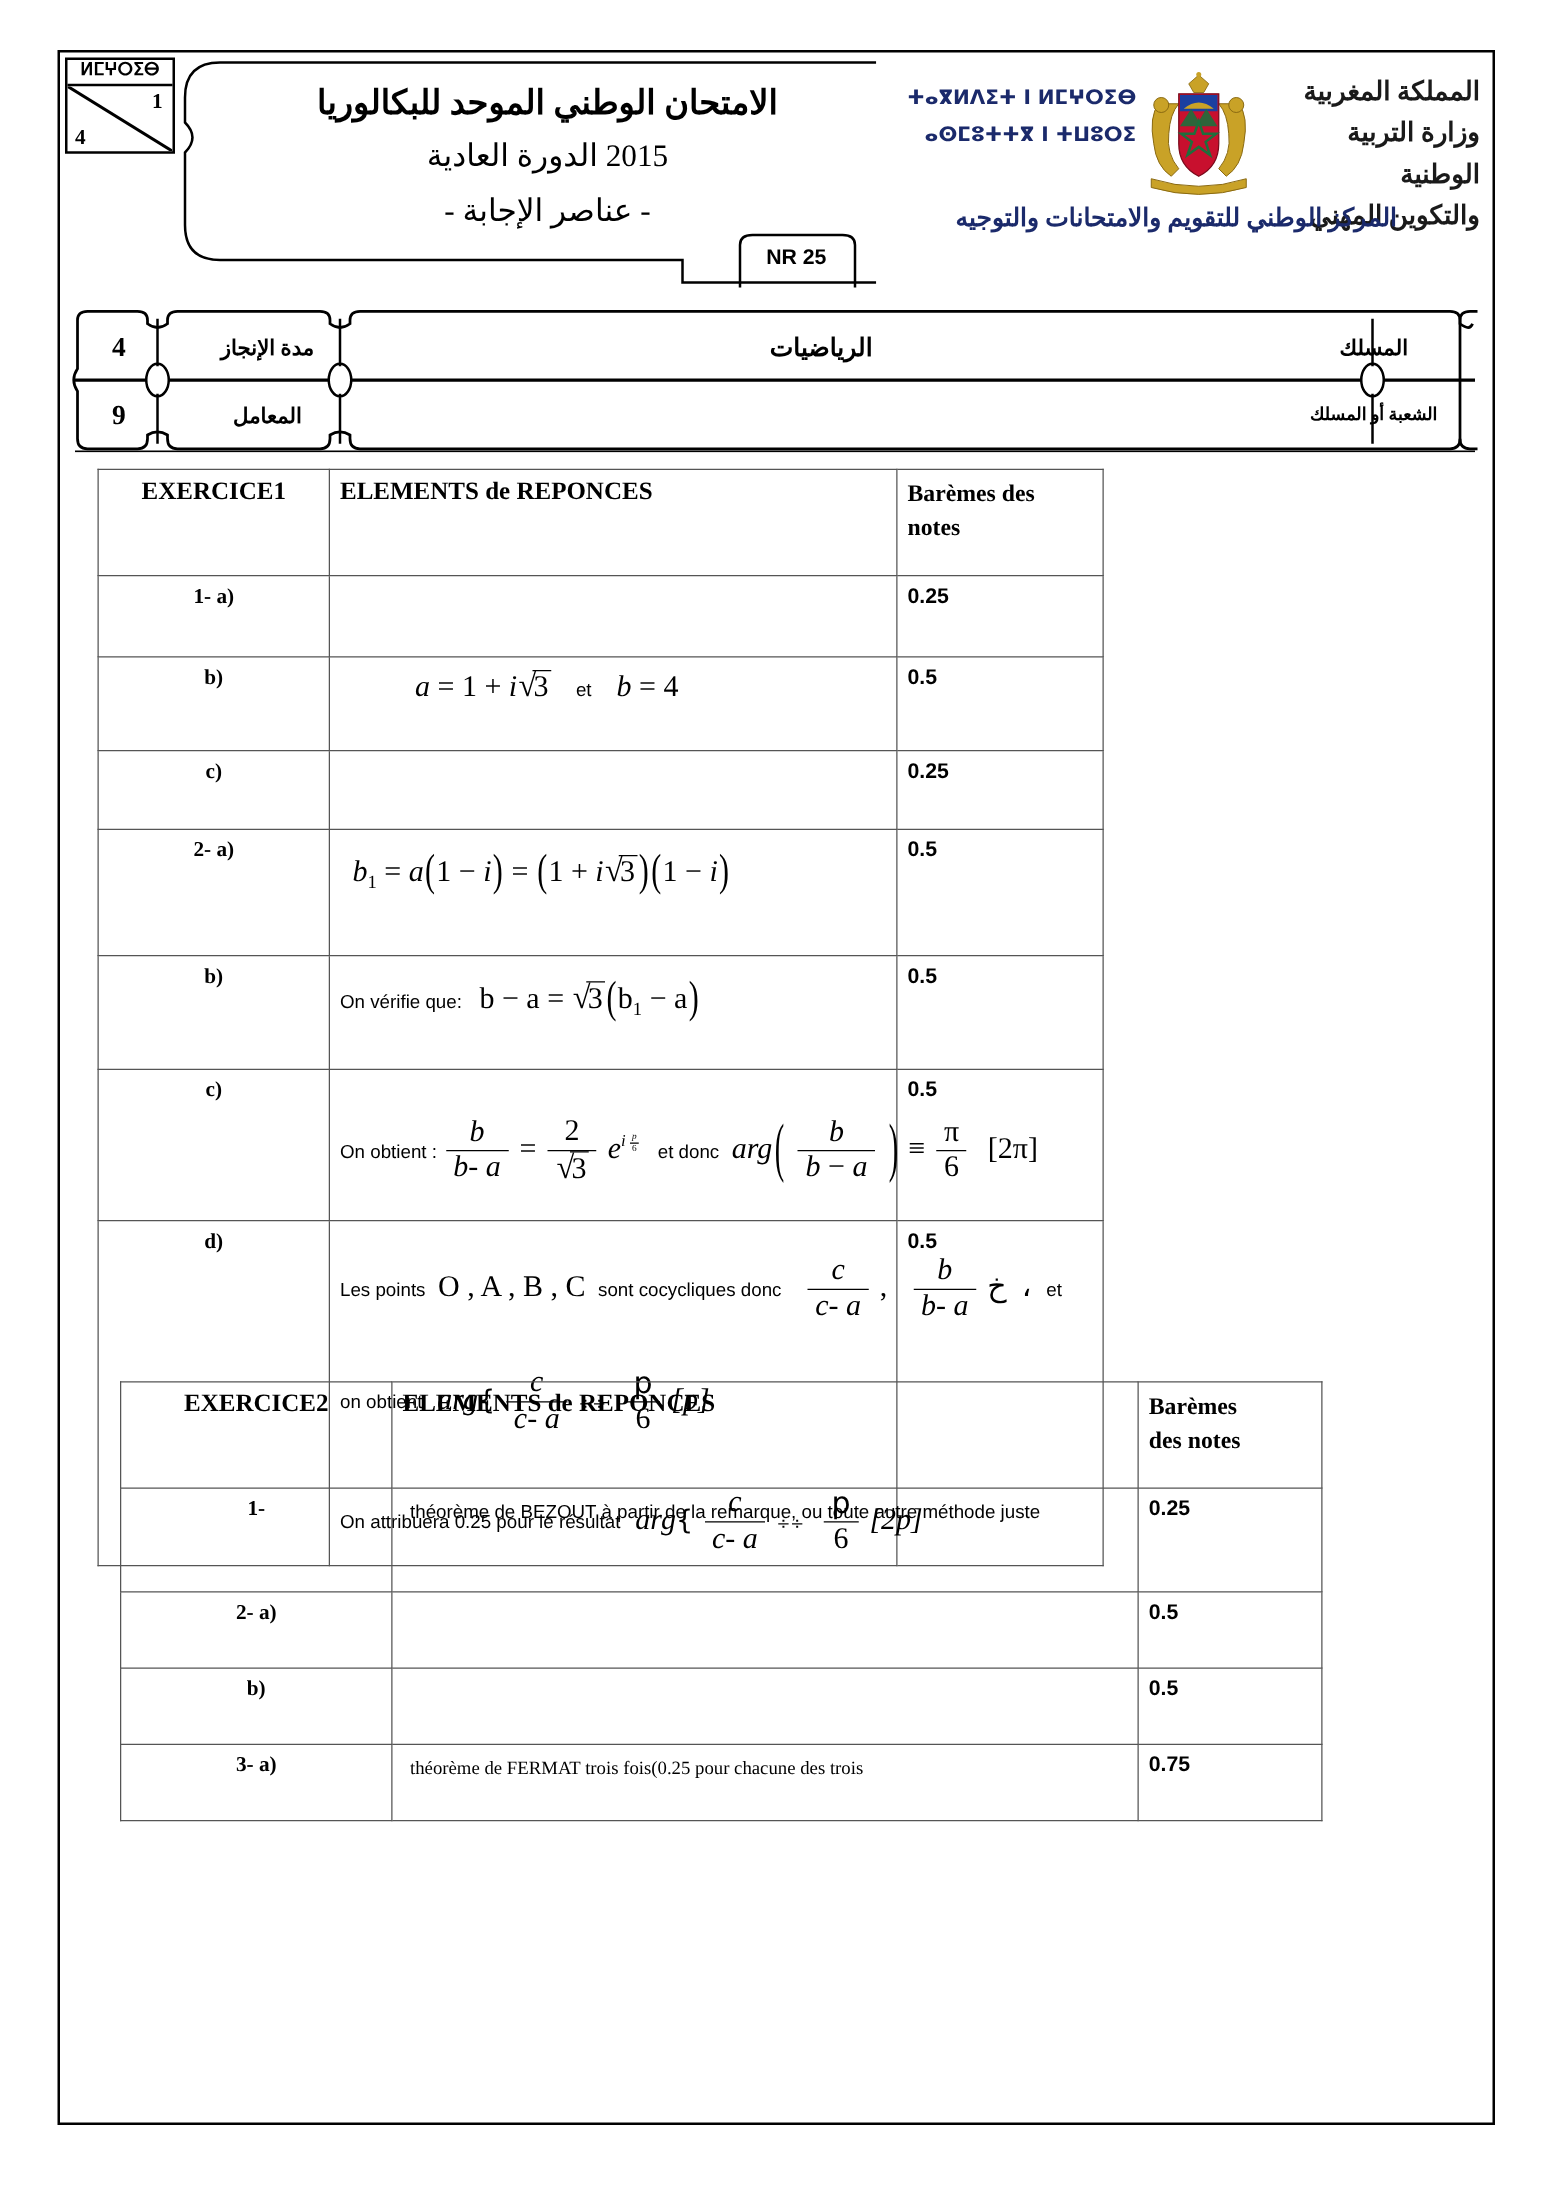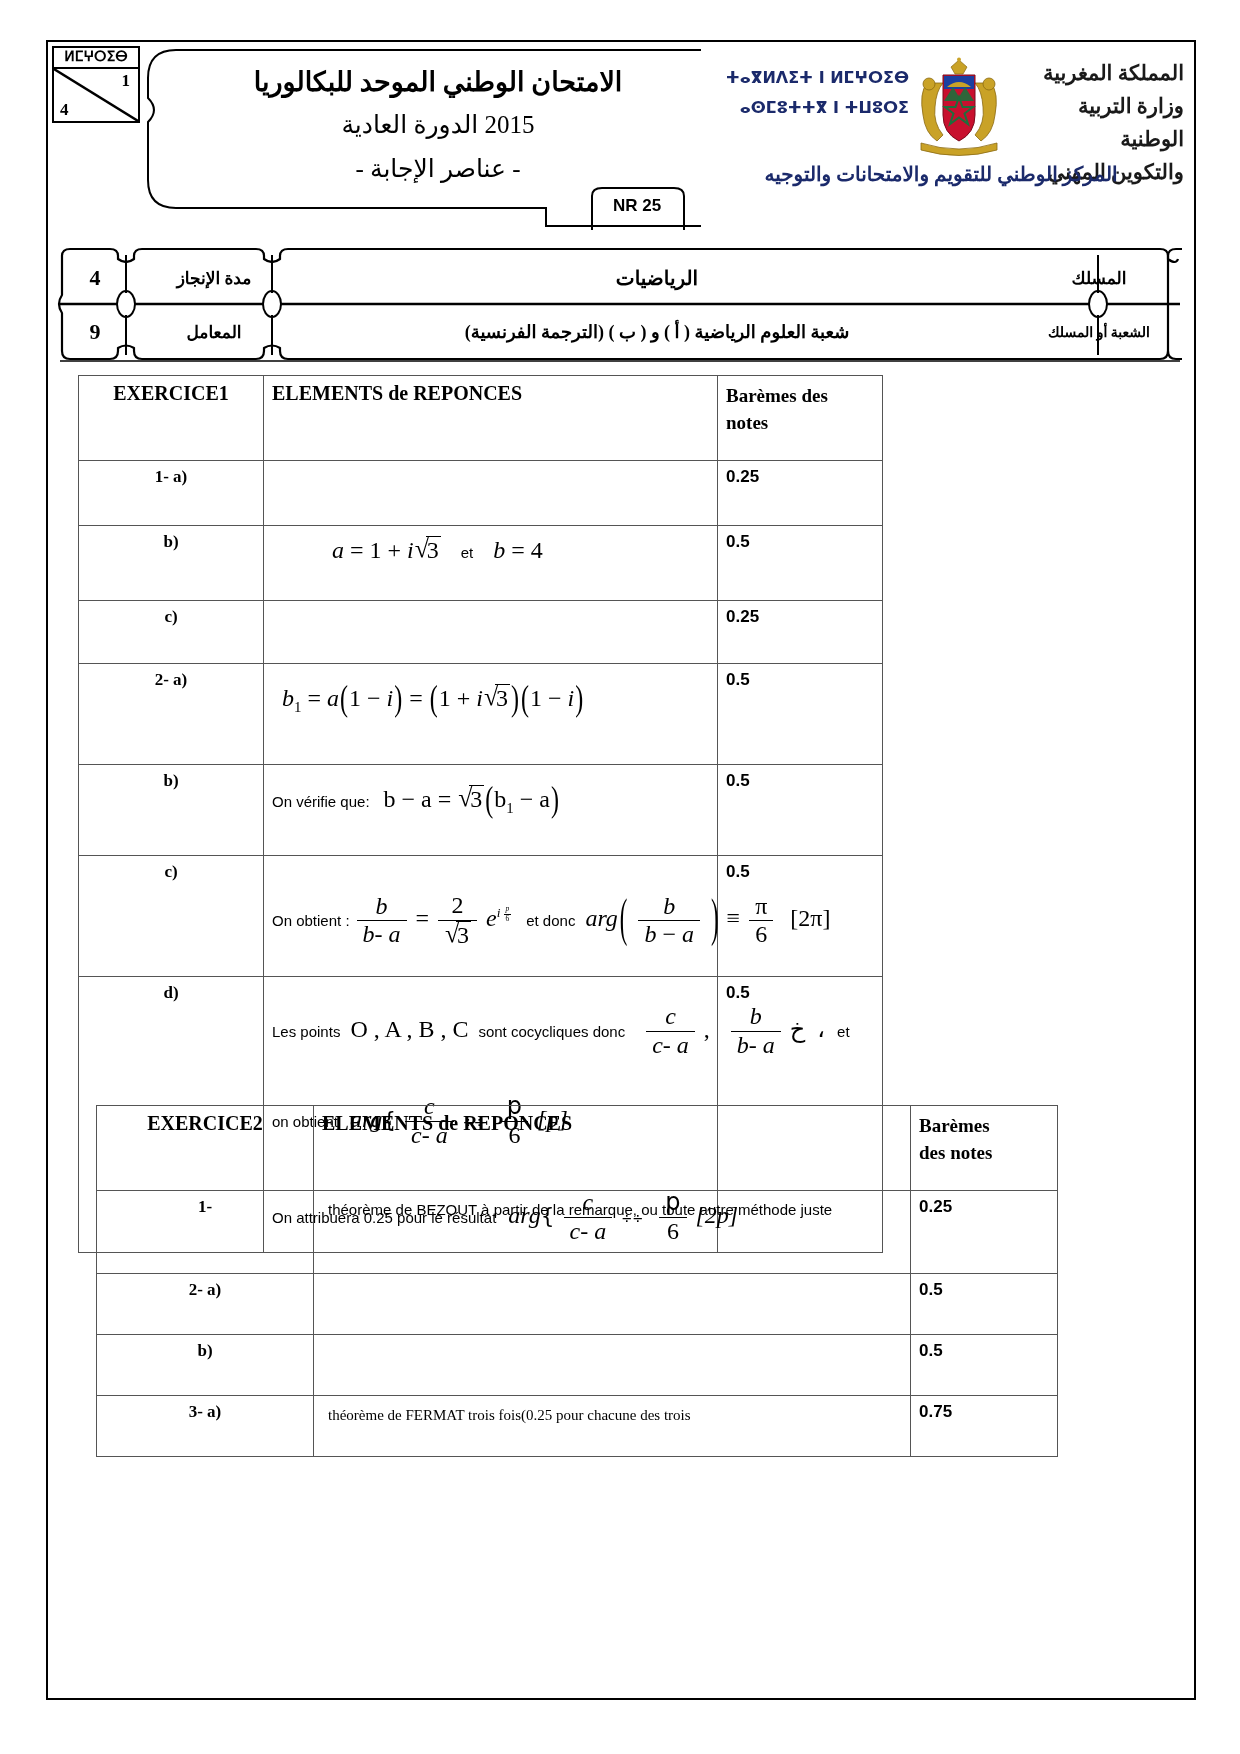--- a/index.html
+++ b/index.html
@@ -414,21 +414,20 @@
       <line x1="4" y1="114" x2="1124" y2="114" stroke="#000" stroke-width="1.4"></line>
     </svg>
 
     <div class="info-cell ic-r1c4">4</div>
     <div class="info-cell ic-r1c3">مدة الإنجاز</div>
     <div class="info-cell ic-r1c2">الرياضيات</div>
     <div class="info-cell ic-r1c1">المسلك</div>
 
     <div class="info-cell ic-r2c4">9</div>
     <div class="info-cell ic-r2c3">المعامل</div>
-    <div class="info-cell ic-r2c2">شعبة العلوم الرياضية  ( أ )  و  ( ب ) (الترجمة الفرنسية)</div>
     <div class="info-cell ic-r2c1">الشعبة أو المسلك</div>
   </div>
 
   <table class="ex1-table">
     <tbody>
         <tr>
       <td class="col-label th-cell" style="height:72px;">EXERCICE1</td>
       <td class="col-body th-cell hdr-center">ELEMENTS de REPONCES</td>
       <td class="col-note th-cell" style="font-size:19px;line-height:27px;">
         <div>Barèmes des</div>

